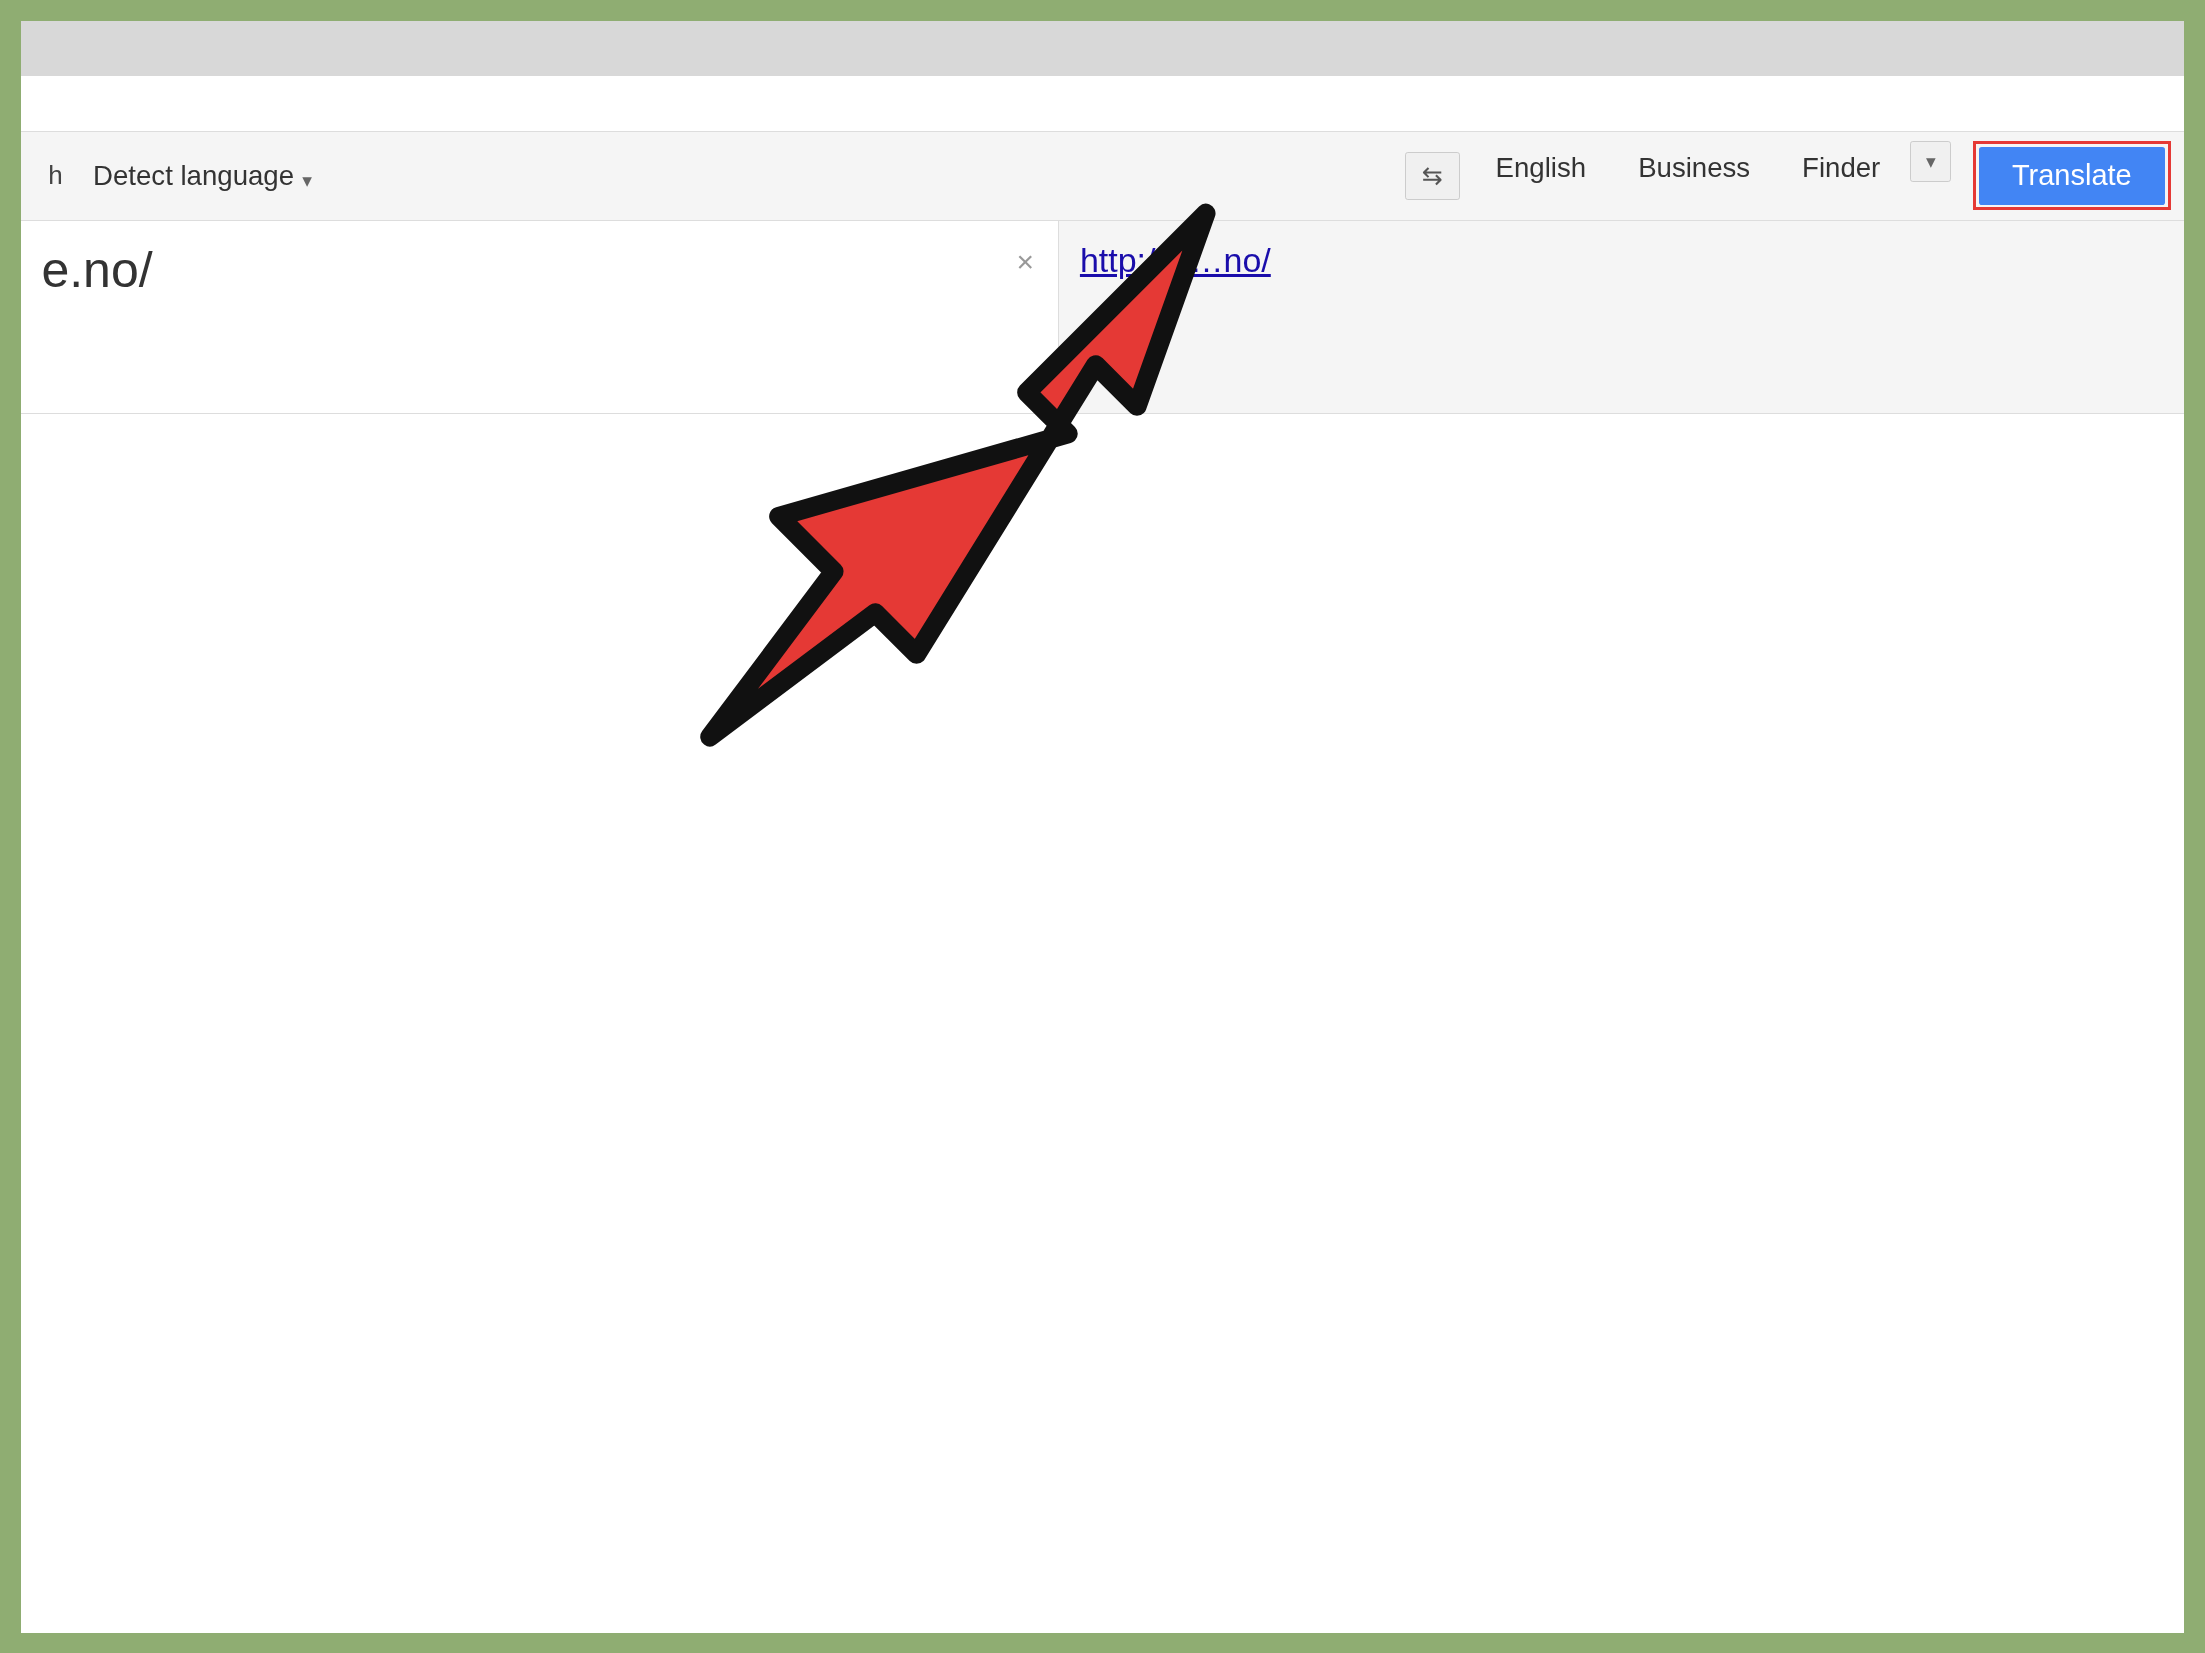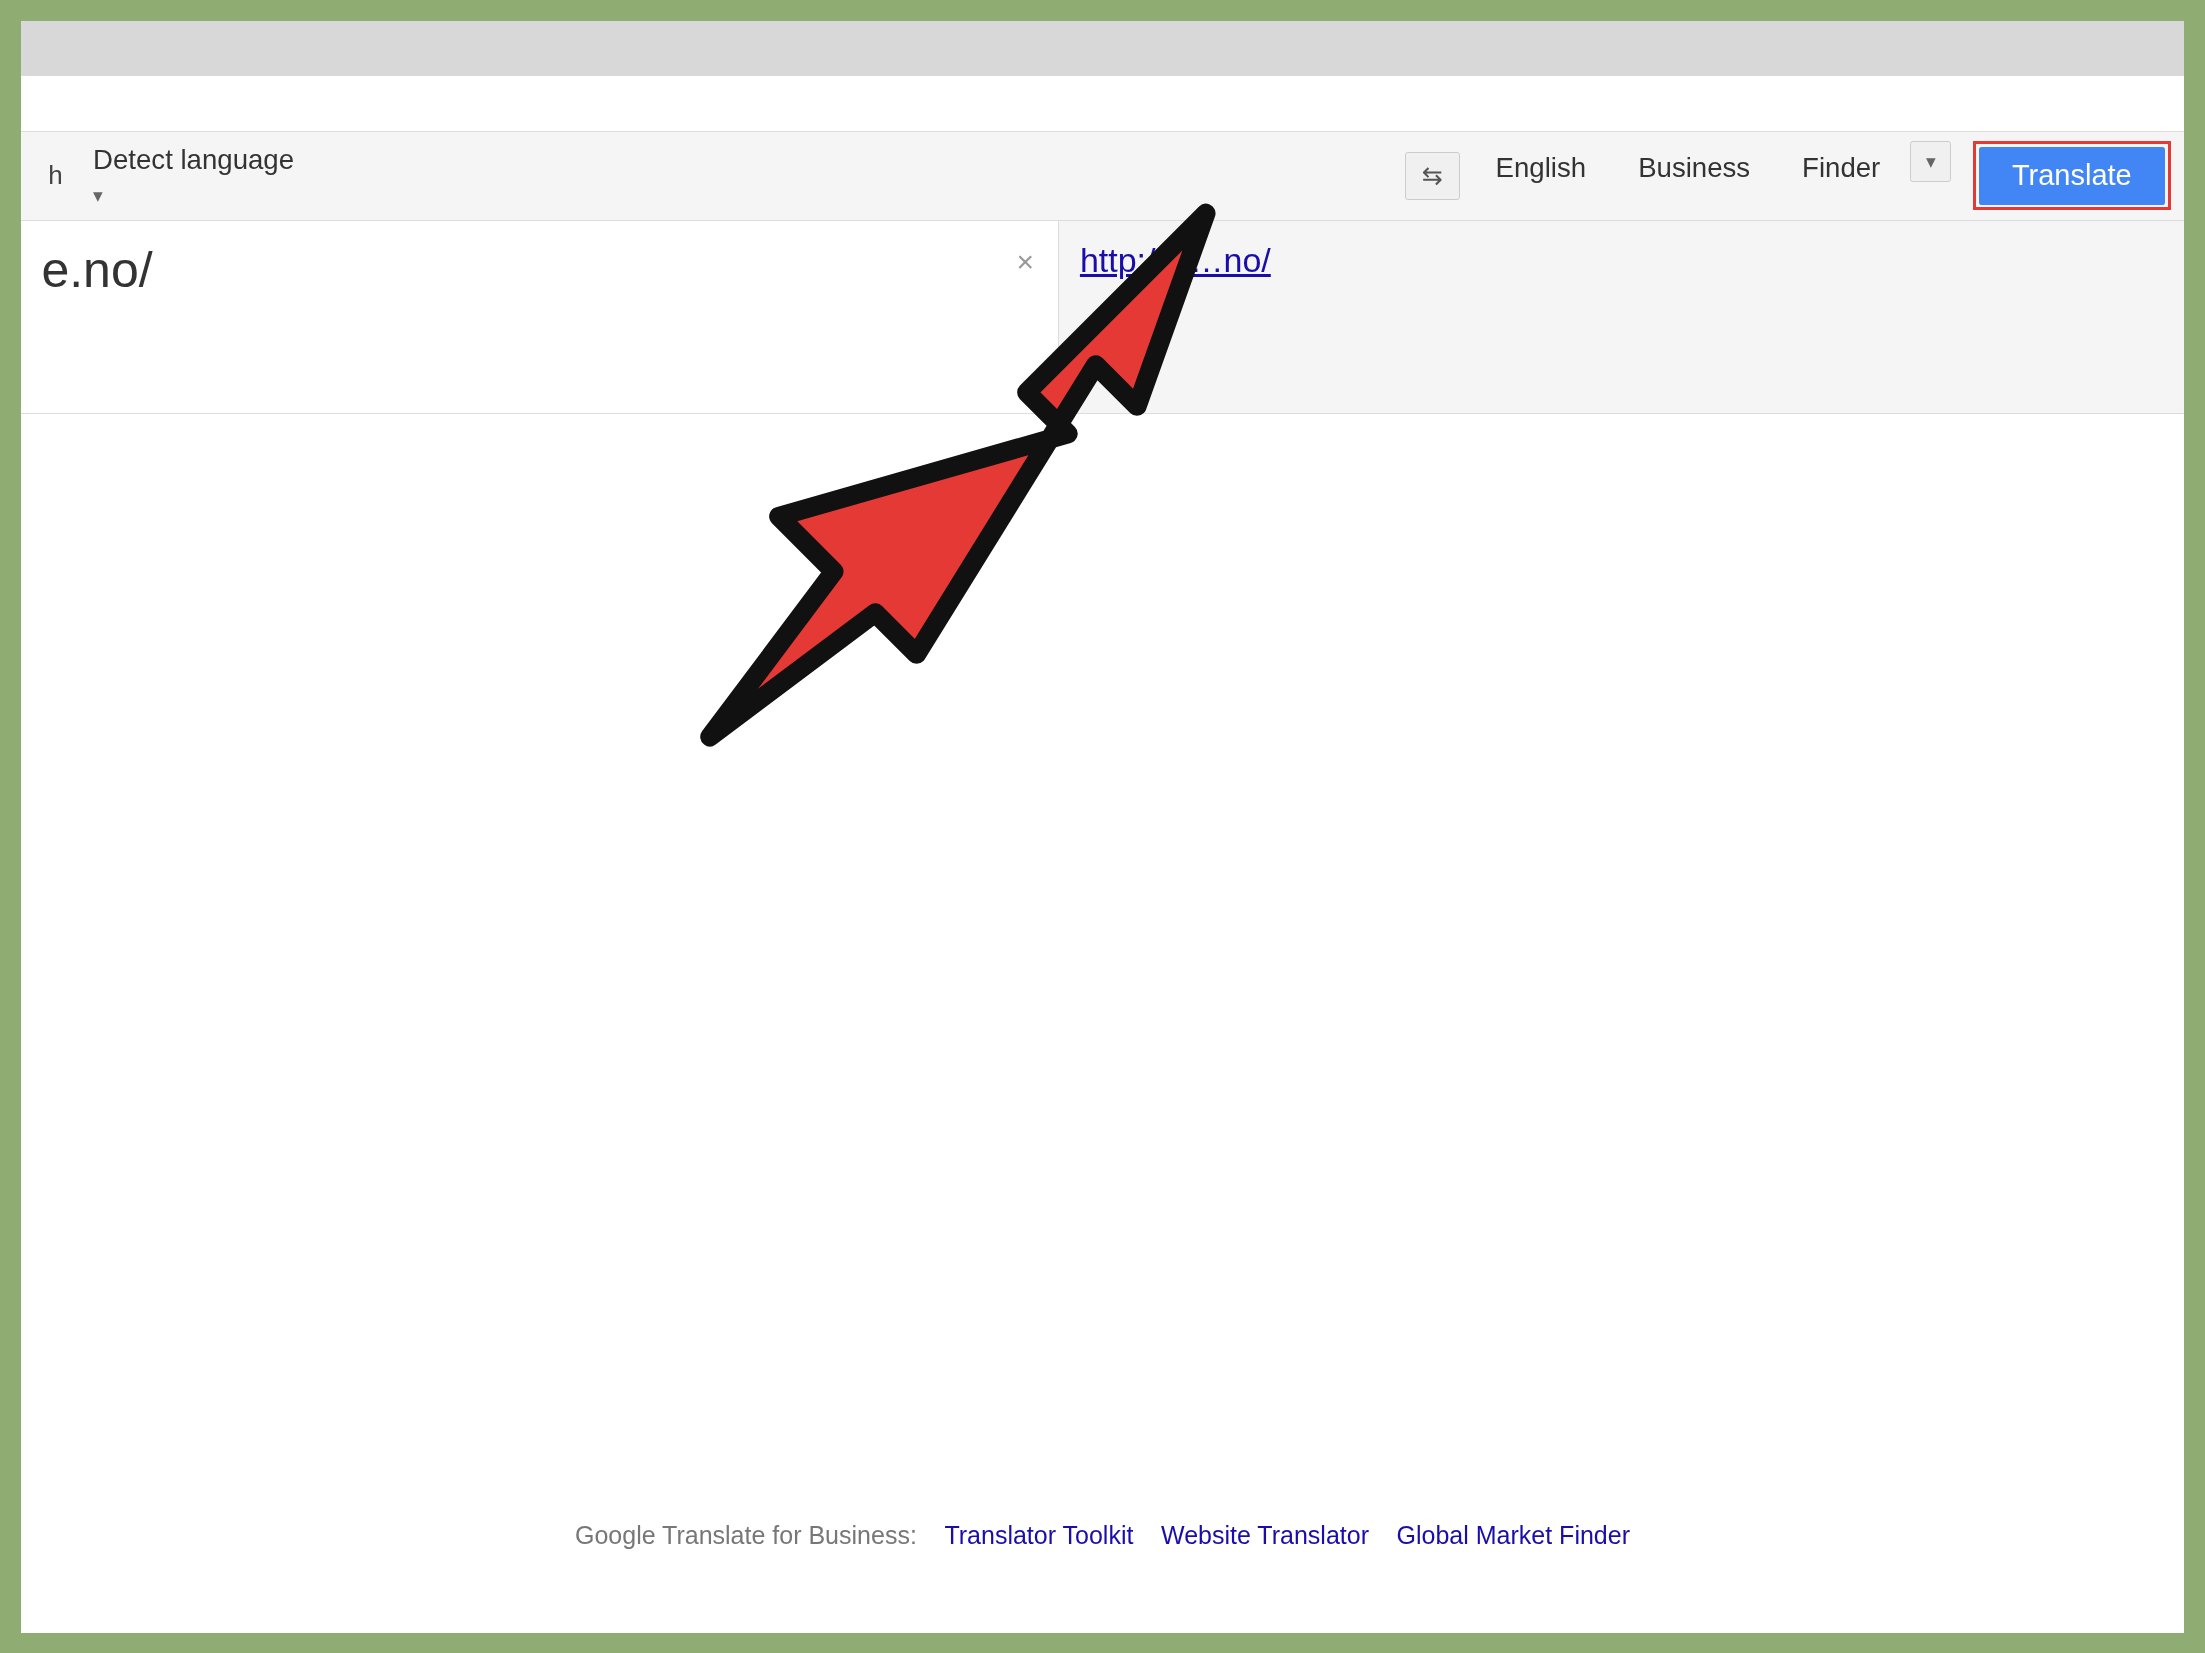--- a/index.html
+++ b/index.html
@@ -65,30 +65,29 @@
 
     .lang-label {
       font-size: 26px;
       color: #444;
       padding: 0 13.8px;
       white-space: nowrap;
     }
 
     .detect-language-btn {
       display: flex;
-      align-items: flex-start;
+      align-items: flex-end;
       gap: 8.3px;
       padding: 11px 16.5px;
       background: transparent;
       border: none;
       cursor: pointer;
       font-size: 27.6px;
       color: #333;
       white-space: nowrap;
-      flex-direction: column;
     }
 
     .dropdown-arrow {
       font-size: 19.3px;
       color: #666;
     }
 
     .toolbar-spacer {
       flex: 1;
     }
@@ -284,28 +283,16 @@
       <a class="output-link" href="#">
         <span>http://w…no/</span>
       </a>
     </div>
 
     <svg class="arrow-overlay" viewBox="0 0 900 900" xmlns="http://www.w3.org/2000/svg">
 
       <polygon points="820,60 560,320 620,380 200,500 280,580 100,820 340,640 400,700 660,280 720,340" fill="#e53935" stroke="#111" stroke-width="28" stroke-linejoin="round"></polygon>
     </svg>
 
-    <div class="footer">
-      <span class="footer-label">Google Translate for Business:</span>
-      <a class="footer-link" href="#">
-        <span>Translator Toolkit</span>
-      </a>
-      <a class="footer-link" href="#">
-        <span>Website Translator</span>
-      </a>
-      <a class="footer-link" href="#">
-        <span>Global Market Finder</span>
-      </a>
-    </div>
 
   </div>
 </div>
 
 
 </body></html>

